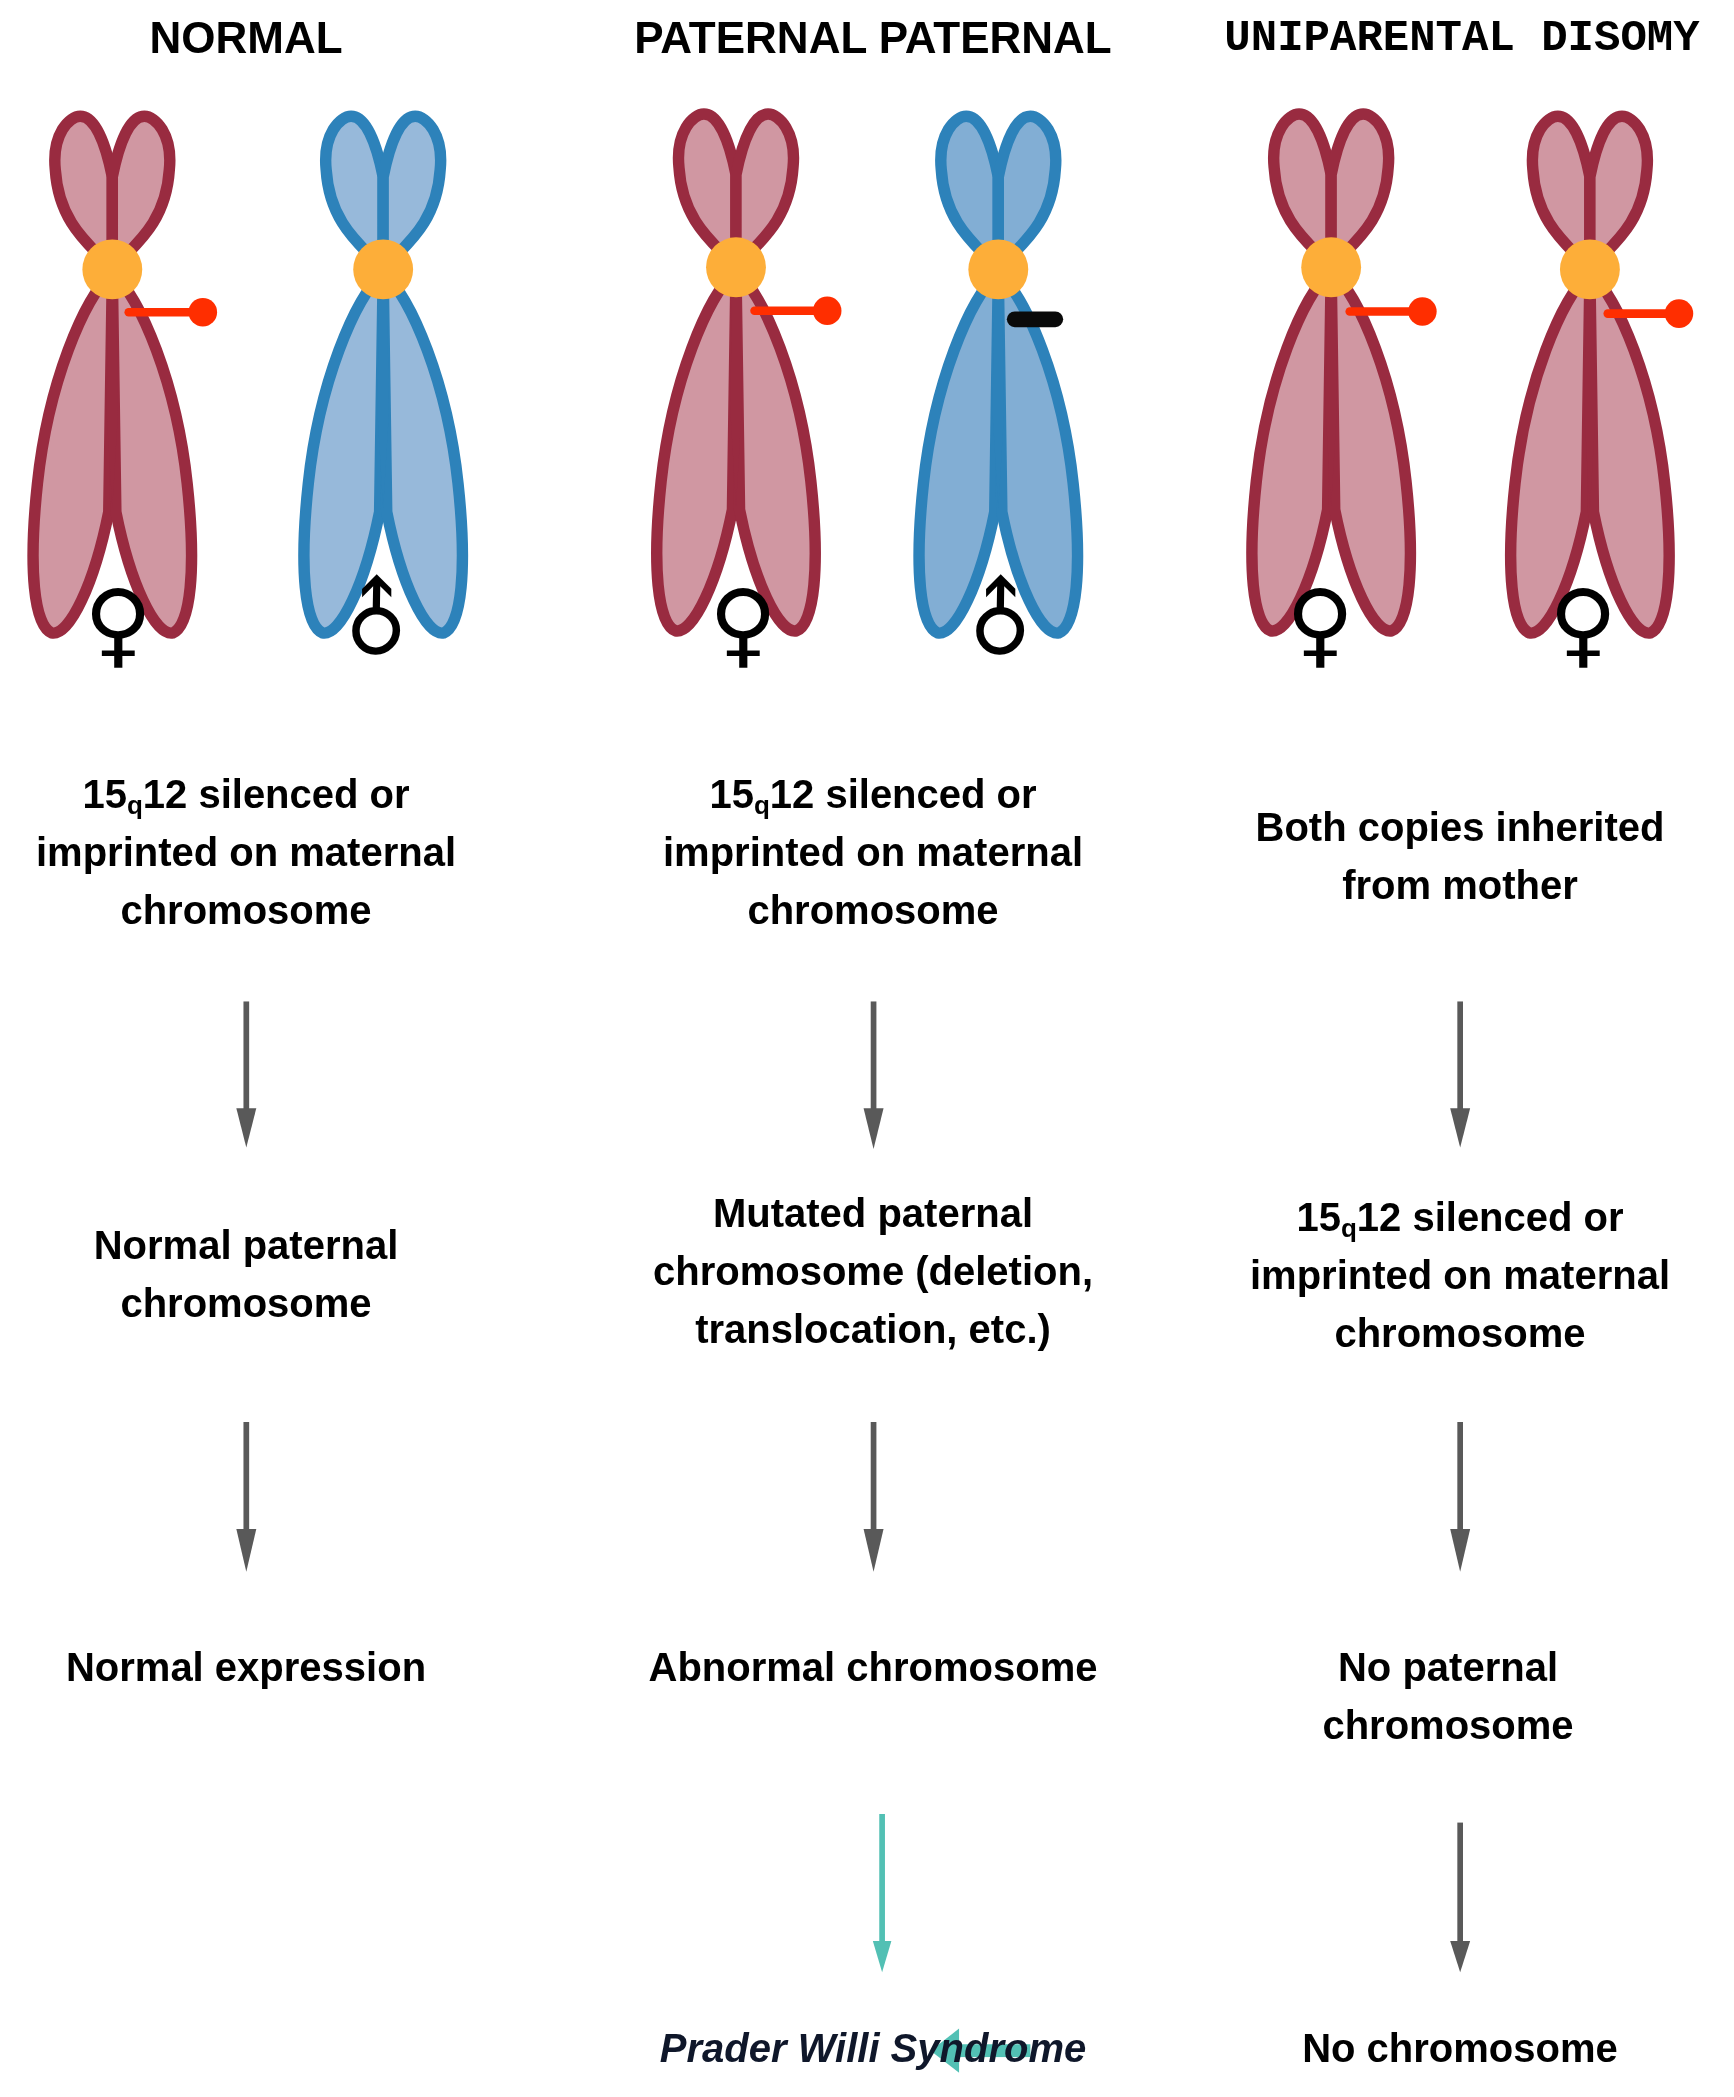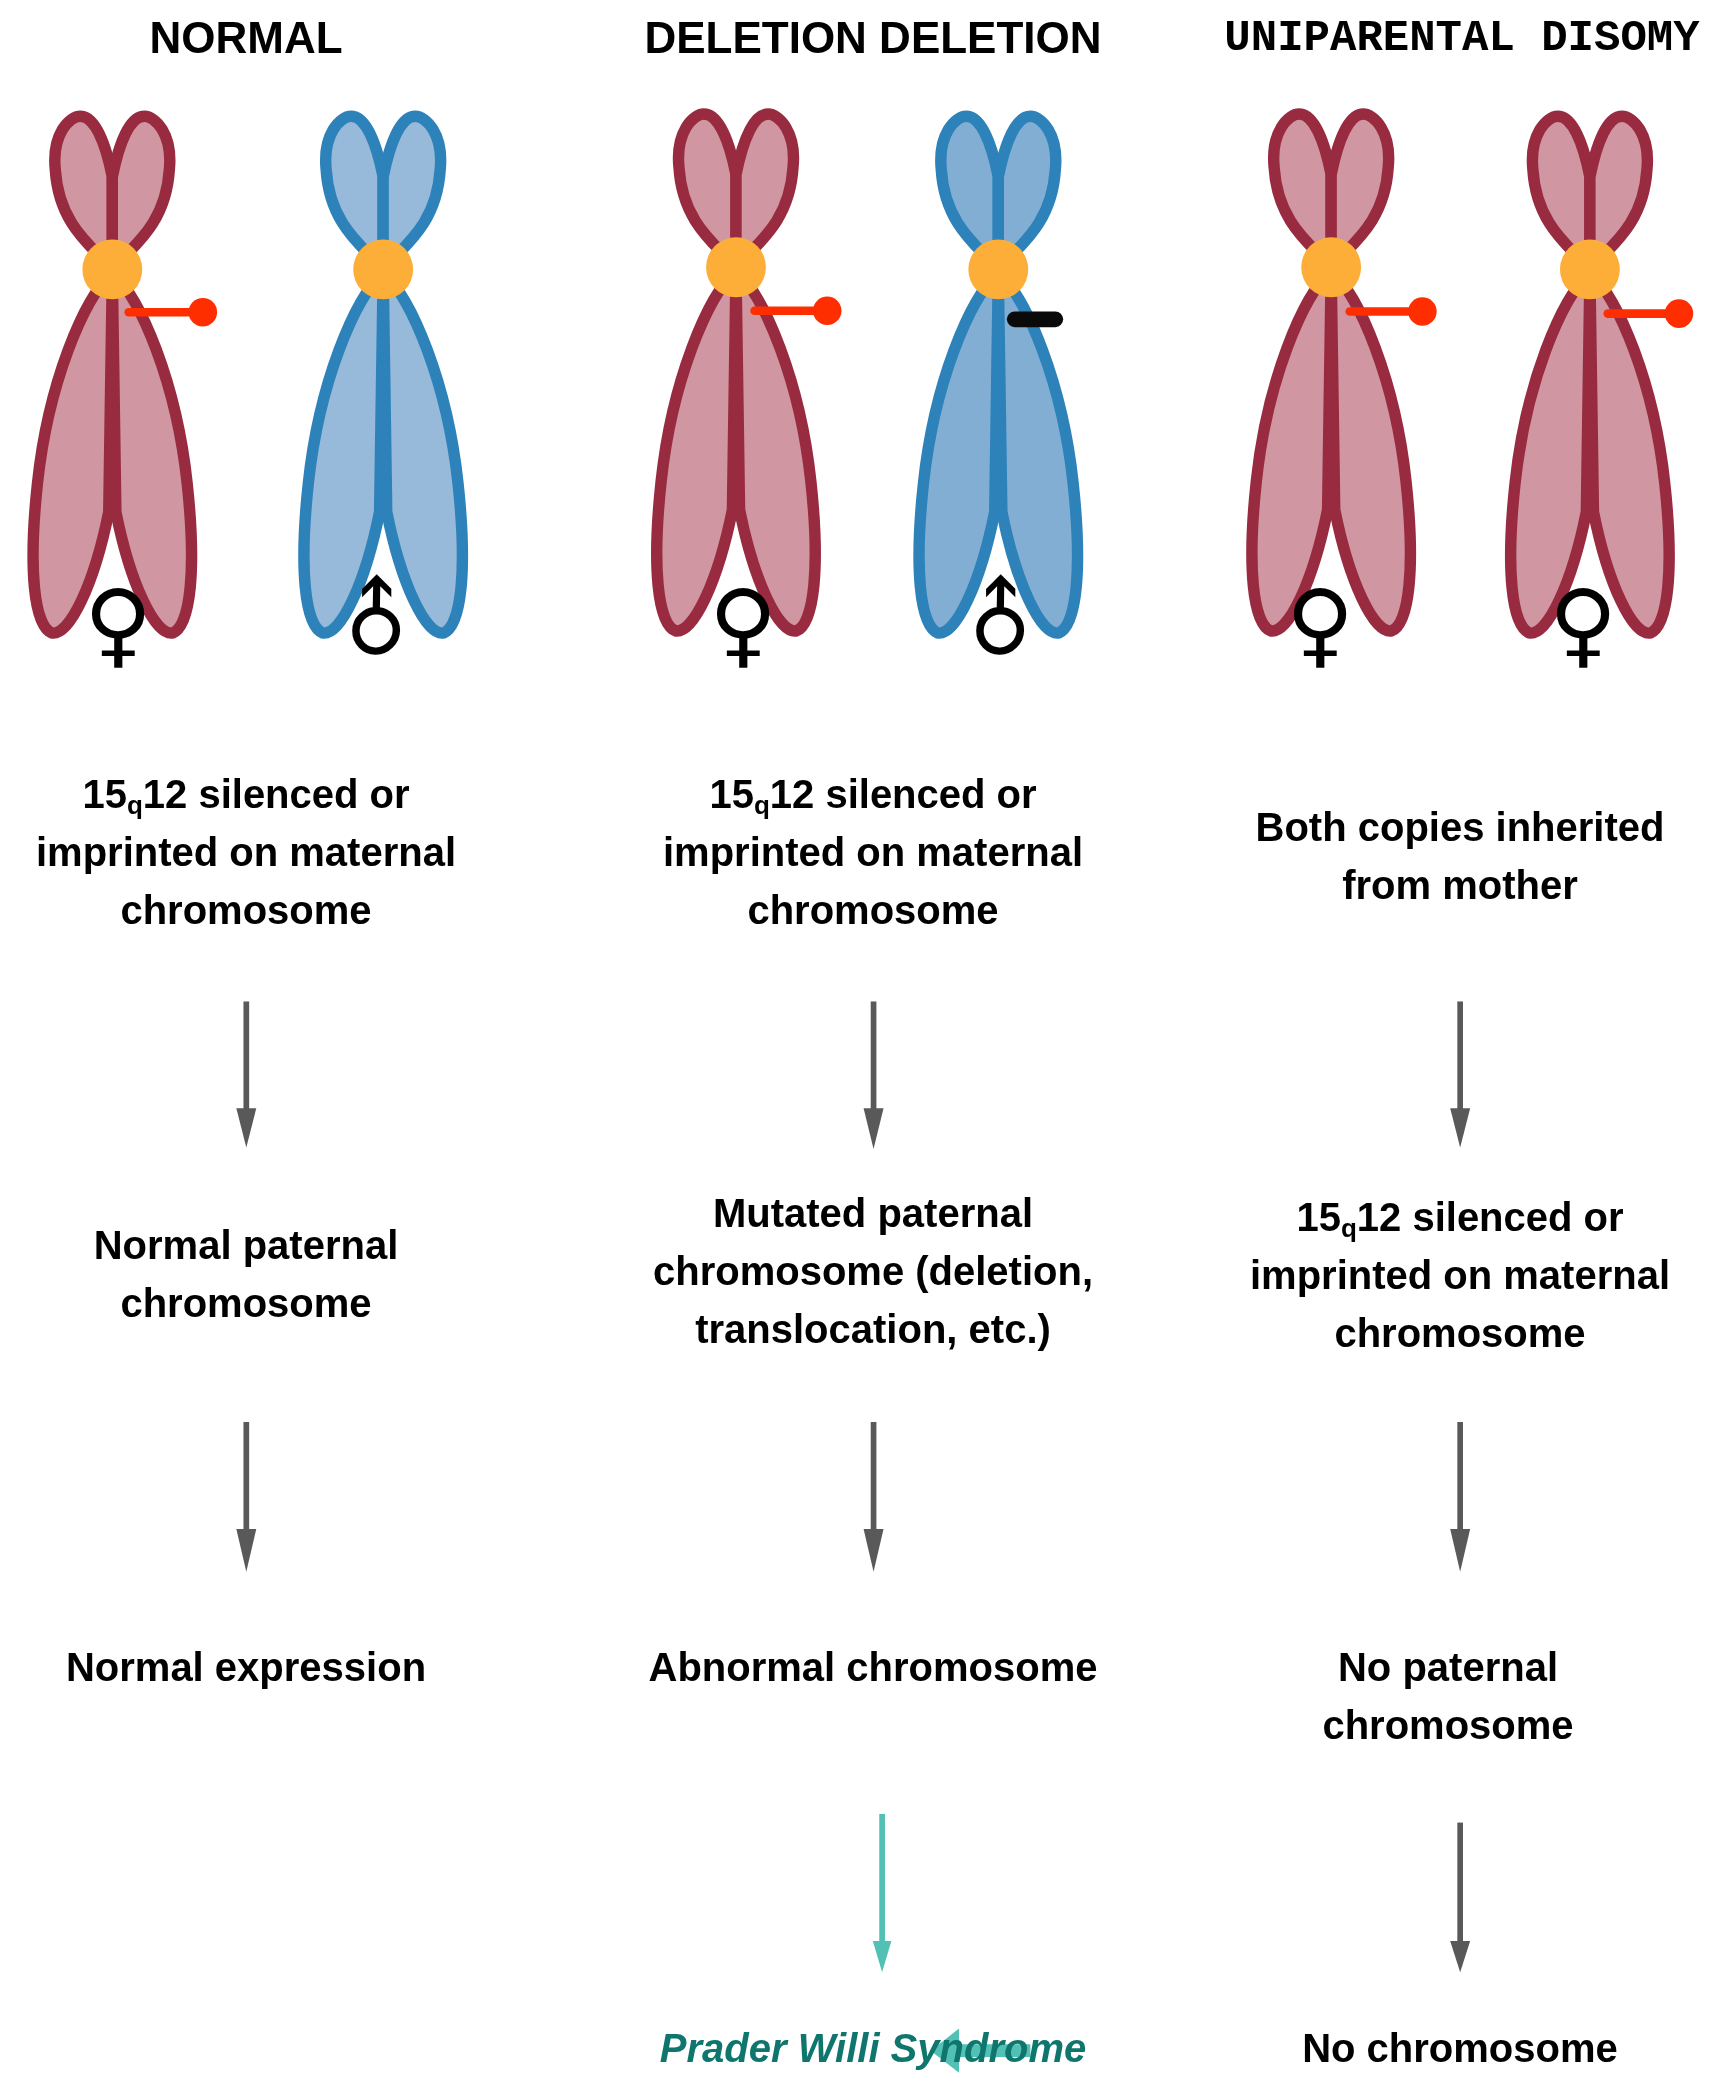--- a/index.html
+++ b/index.html
@@ -3,28 +3,28 @@
 <meta charset="utf-8">
 <style>
   html, body { margin:0; padding:0; background:#ffffff; }
   body { width:1735px; height:2097px; position:relative; overflow:hidden;
          font-family:"Liberation Sans", "DejaVu Sans", sans-serif; color:#000; }
   .title { position:absolute; top:13px; font-weight:bold; font-size:44px; text-align:center;
            white-space:nowrap; transform:translateX(-50%); letter-spacing:0px; }
   .txt { position:absolute; font-weight:bold; font-size:40px; line-height:58px; text-align:center;
          white-space:pre-line; transform:translateX(-50%); width:513px; }
   .txt sub { font-size:26px; vertical-align:-5.7px; line-height:0; }
-  .pws { color:#0f766e; font-style:italic; }
+  .pws { color:#0f172a; font-style:italic; }
   svg.art { position:absolute; left:0; top:0; }
 </style>
 </head>
 <body>
 
 <div class="title" style="left:246px;">NORMAL</div>
-<div class="title" style="left:873px;">DELETION DELETION</div>
+<div class="title" style="left:873px;">PATERNAL PATERNAL</div>
 <div class="title" style="left:1462px;font-family:Liberation Mono, monospace;">UNIPARENTAL DISOMY</div>
 
 <svg class="art" width="1735" height="2097" viewBox="0 0 2433 2942">
   <defs>
 
     <g id="chromo-shape">
 
       <path class="arm" d="M0,0 C-25,-30 -75,-60 -80,-140 C-85,-190 -60,-215 -45,-215 C-25,-215 -10,-180 0,-130 Z"></path>
 
       <path class="arm" d="M0,0 C25,-30 75,-60 80,-140 C85,-190 60,-215 45,-215 C25,-215 10,-180 0,-130 Z"></path>

